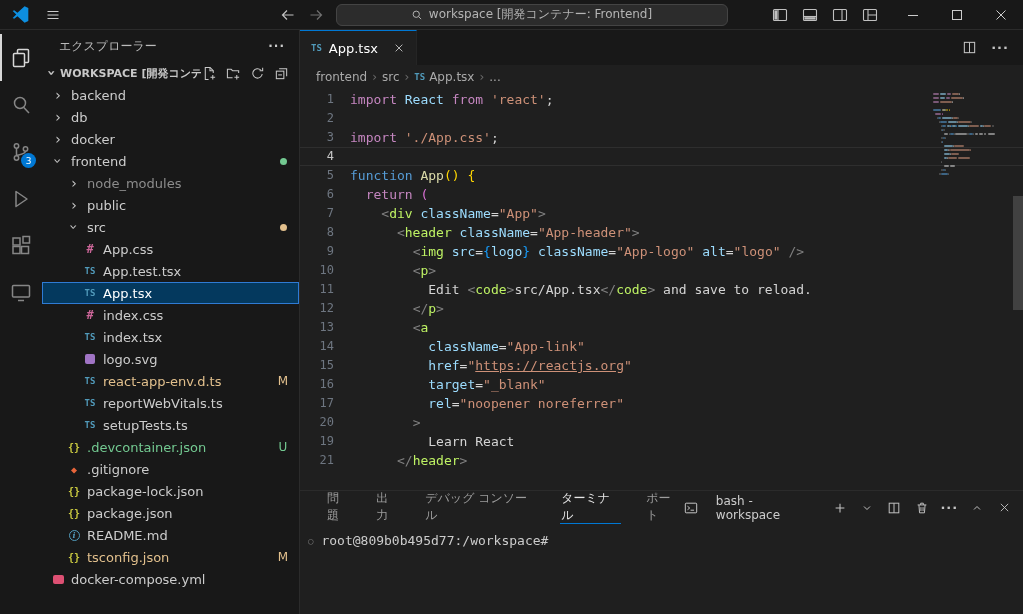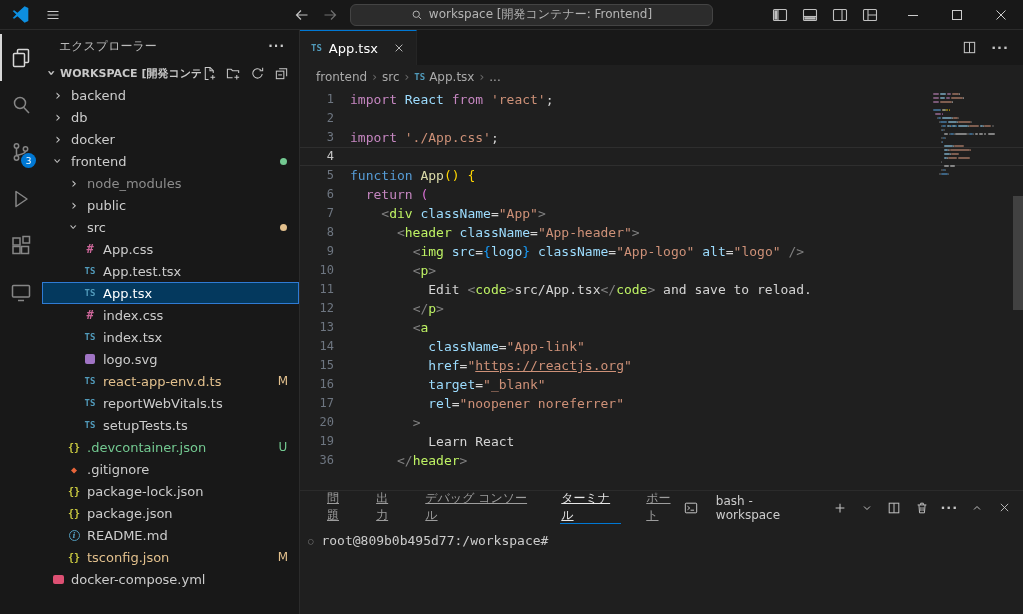--- a/index.html
+++ b/index.html
@@ -6,21 +6,21 @@
   html,body{width:1023px;height:614px;overflow:hidden;background:#1f1f1f;
     font-family:"DejaVu Sans","Liberation Sans",sans-serif;color:#ccc;font-size:13px;}
   .window{width:1023px;height:614px;display:flex;flex-direction:column;}
 
   
   .titlebar{height:30px;background:#181818;border-bottom:1px solid #2b2b2b;display:flex;align-items:stretch;flex-shrink:0;}
   .tb-left{display:flex;align-items:center;gap:16px;padding-left:12px;width:240px;}
   .tb-center{flex:1;display:flex;align-items:center;justify-content:center;gap:12px;}
   .nav-ic{display:flex;align-items:center;color:#c2c2c2;}
   .nav-ic.fwd{color:#707070;}
-  .cmd-center{width:363px;height:22px;background:#2c2c2c;border:1px solid #444;border-radius:6px;
+  .cmd-center{width:392px;height:22px;background:#2c2c2c;border:1px solid #444;border-radius:6px;
     display:flex;align-items:center;justify-content:center;gap:6px;font-size:12px;color:#b4b4b4;}
   .tb-right{display:flex;align-items:center;}
   .layout-icons{display:flex;gap:4px;margin-right:8px;}
   .licon{width:26px;height:26px;display:flex;align-items:center;justify-content:center;color:#c0c0c0;}
   .win-btn{width:44px;height:29px;display:flex;align-items:center;justify-content:center;color:#ccc;}
 
   
   .main{flex:1;display:flex;min-height:0;}
 
   .activitybar{width:42px;background:#181818;display:flex;flex-direction:column;align-items:center;padding-top:4px;flex-shrink:0;}
@@ -73,21 +73,21 @@
   .tk-lnk{text-decoration:underline;}
   .minimap{position:absolute;top:5px;right:14px;width:76px;}
   .mm-row{height:2px;margin-bottom:2px;display:flex;}
   .mm-seg{height:2px;border-radius:1px;flex-shrink:0;}
   .scroll-thumb{position:absolute;right:0;top:108px;width:10px;height:114px;background:rgba(121,121,121,.38);}
 
   
   .panel{height:124px;border-top:1px solid #2b2b2b;background:#1f1f1f;display:flex;flex-direction:column;flex-shrink:0;}
   .panel-header{height:33px;display:flex;align-items:center;padding:0 10px 0 26px;flex-shrink:0;}
   .panel-tabs{display:flex;gap:24px;height:100%;align-items:stretch;}
-  .ptab{font-size:12px;color:#9d9d9d;display:flex;align-items:center;border-bottom:1px solid transparent;padding:0 1px;text-decoration:underline;}
+  .ptab{font-size:12px;color:#9d9d9d;display:flex;align-items:center;border-bottom:1px solid transparent;padding:0 1px;}
   .ptab.active{color:#e7e7e7;border-bottom-color:#0078d4;}
   .panel-actions{margin-left:auto;display:flex;align-items:center;gap:10px;color:#c5c5c5;}
   .term-select{display:flex;align-items:center;gap:16px;font-size:12px;color:#ccc;margin-right:4px;}
   .pa-icon{width:18px;height:18px;display:flex;align-items:center;justify-content:center;}
   .dots{letter-spacing:1px;font-weight:bold;}
   .panel-body{flex:1;font-family:"DejaVu Sans Mono","Liberation Mono",monospace;font-size:13px;color:#ccc;padding:9px 0 0 8px;}
   .term-line{display:flex;align-items:center;gap:8px;}
   .term-circ{color:#707070;font-size:9px;}
 </style>
 <style>.tk-kw{color:#C586C0;}.tk-kw2{color:#569CD6;}.tk-fn{color:#DCDCAA;}.tk-str{color:#CE9178;}.tk-var{color:#9CDCFE;}.tk-tag{color:#bef264;}.tk-pun{color:#808080;}.tk-txt{color:#D4D4D4;}.tk-lnk{color:#CE9178;}.tk-b1{color:#FFD700;}.tk-b2{color:#DA70D6;}.tk-b3{color:#179FFF;}</style></head>
@@ -448,21 +448,21 @@
             <div class="code-line"><span class="ln">10</span><span class="lc"><span class="tk-txt">        </span><span class="tk-pun">&lt;</span><span class="tk-tag">p</span><span class="tk-pun">&gt;</span></span></div>
             <div class="code-line"><span class="ln">11</span><span class="lc"><span class="tk-txt">          Edit </span><span class="tk-pun">&lt;</span><span class="tk-tag">code</span><span class="tk-pun">&gt;</span><span class="tk-txt">src/App.tsx</span><span class="tk-pun">&lt;/</span><span class="tk-tag">code</span><span class="tk-pun">&gt;</span><span class="tk-txt"> and save to reload.</span></span></div>
             <div class="code-line"><span class="ln">12</span><span class="lc"><span class="tk-txt">        </span><span class="tk-pun">&lt;/</span><span class="tk-tag">p</span><span class="tk-pun">&gt;</span></span></div>
             <div class="code-line"><span class="ln">13</span><span class="lc"><span class="tk-txt">        </span><span class="tk-pun">&lt;</span><span class="tk-tag">a</span></span></div>
             <div class="code-line"><span class="ln">14</span><span class="lc"><span class="tk-txt">          </span><span class="tk-var">className</span><span class="tk-txt">=</span><span class="tk-str">"App-link"</span></span></div>
             <div class="code-line"><span class="ln">15</span><span class="lc"><span class="tk-txt">          </span><span class="tk-var">href</span><span class="tk-txt">=</span><span class="tk-str">"</span><span class="tk-lnk">https://reactjs.org</span><span class="tk-str">"</span></span></div>
             <div class="code-line"><span class="ln">16</span><span class="lc"><span class="tk-txt">          </span><span class="tk-var">target</span><span class="tk-txt">=</span><span class="tk-str">"_blank"</span></span></div>
             <div class="code-line"><span class="ln">17</span><span class="lc"><span class="tk-txt">          </span><span class="tk-var">rel</span><span class="tk-txt">=</span><span class="tk-str">"noopener noreferrer"</span></span></div>
             <div class="code-line"><span class="ln">20</span><span class="lc"><span class="tk-txt">        </span><span class="tk-pun">&gt;</span></span></div>
             <div class="code-line"><span class="ln">19</span><span class="lc"><span class="tk-txt">          Learn React</span></span></div>
-            <div class="code-line"><span class="ln">36</span><span class="lc"><span class="tk-txt">      </span><span class="tk-pun">&lt;/</span><span class="tk-tag">header</span><span class="tk-pun">&gt;</span></span></div>
+            <div class="code-line"><span class="ln">21</span><span class="lc"><span class="tk-txt">      </span><span class="tk-pun">&lt;/</span><span class="tk-tag">header</span><span class="tk-pun">&gt;</span></span></div>
           </div>
         <div class="minimap" id="minimap">
             <div class="mm-row">
               <span class="mm-seg" style="width: 6.3px; background: rgb(197, 134, 192); opacity: 0.55;"></span>
               <span class="mm-seg" style="width: 1.05px;"></span>
               <span class="mm-seg" style="width: 5.25px; background: rgb(156, 220, 254); opacity: 0.55;"></span>
               <span class="mm-seg" style="width: 1.05px;"></span>
               <span class="mm-seg" style="width: 4.2px; background: rgb(197, 134, 192); opacity: 0.55;"></span>
               <span class="mm-seg" style="width: 1.05px;"></span>
               <span class="mm-seg" style="width: 7.35px; background: rgb(206, 145, 120); opacity: 0.55;"></span>

